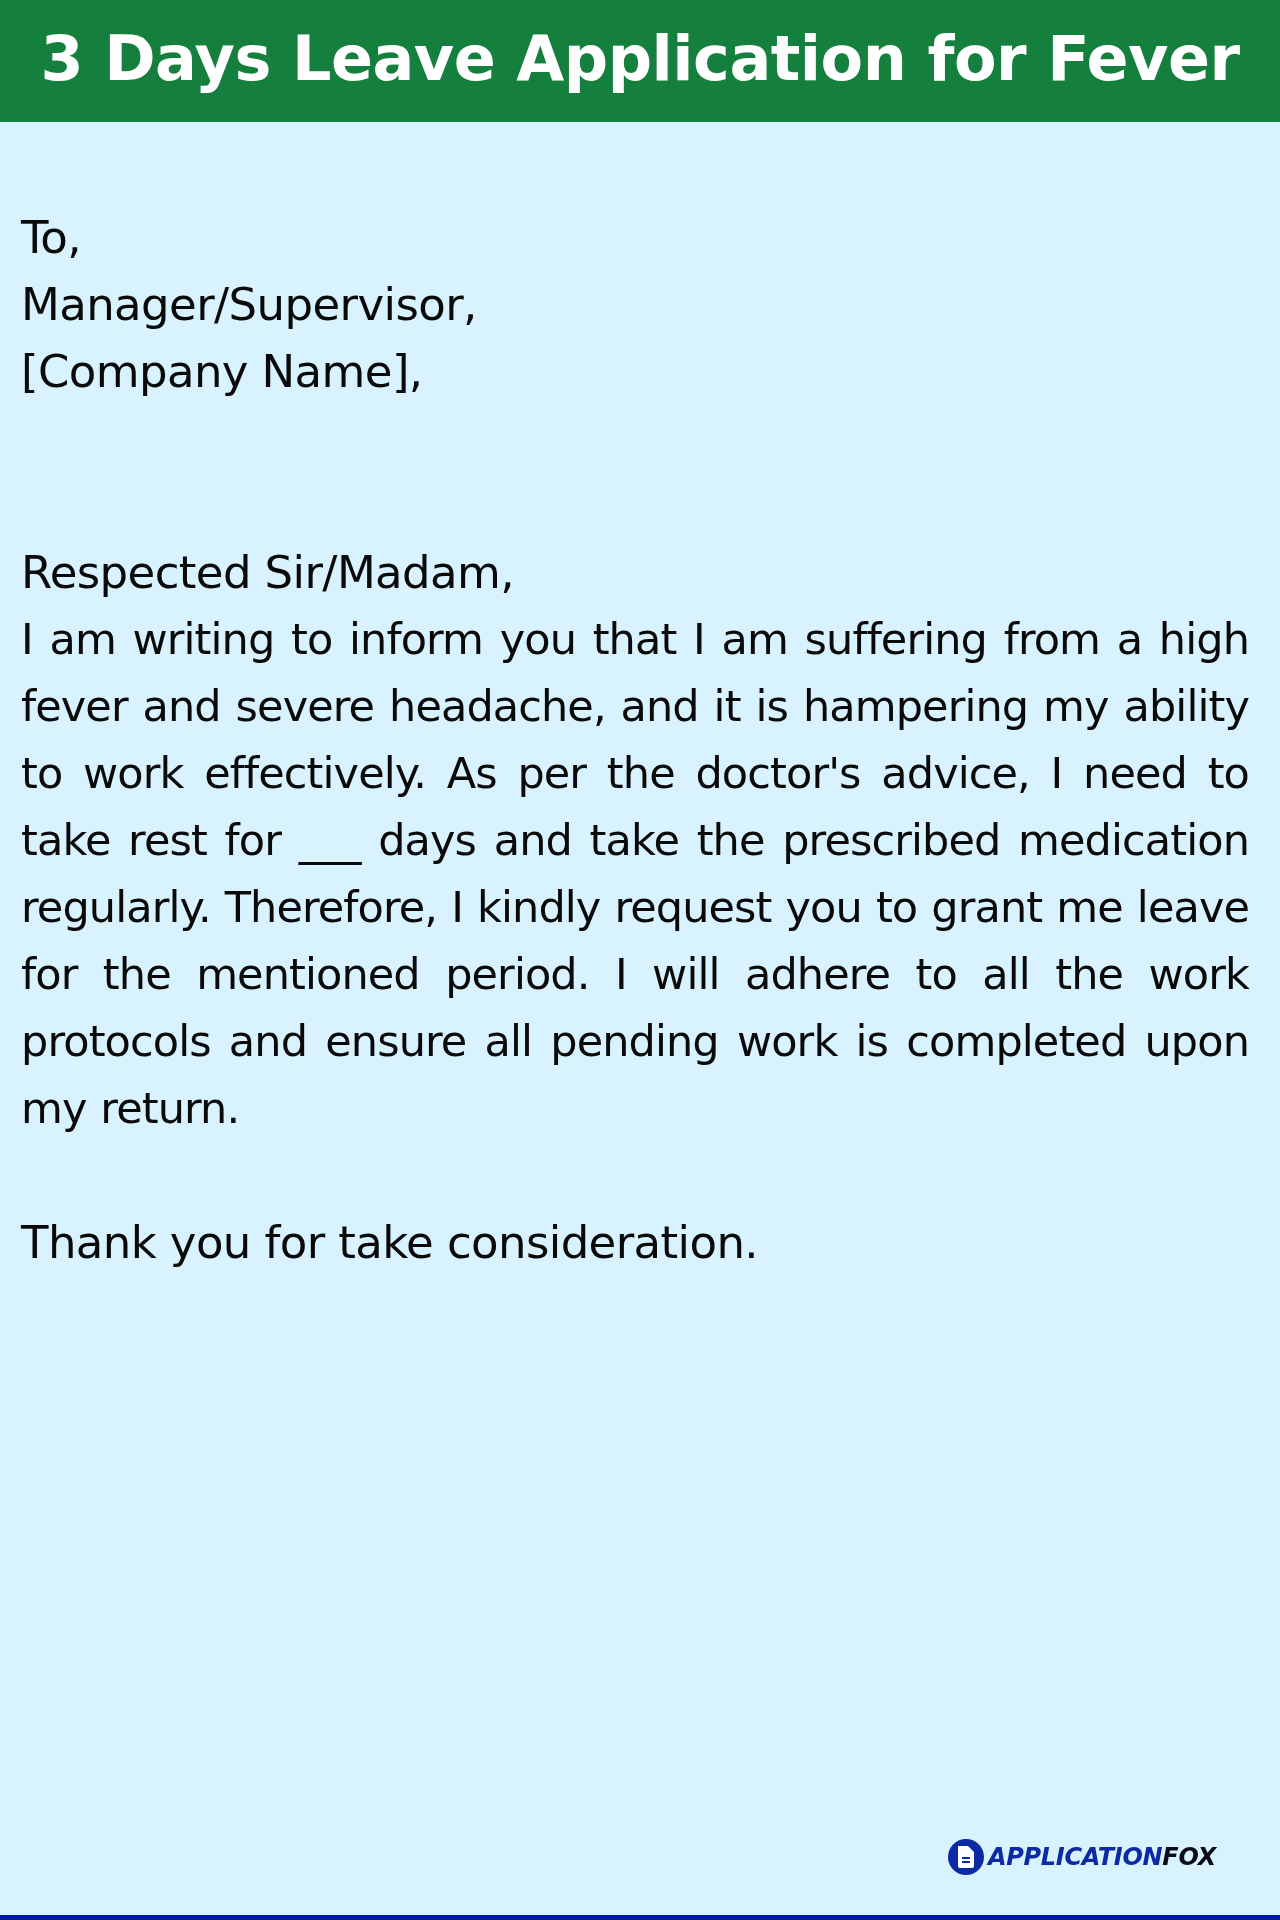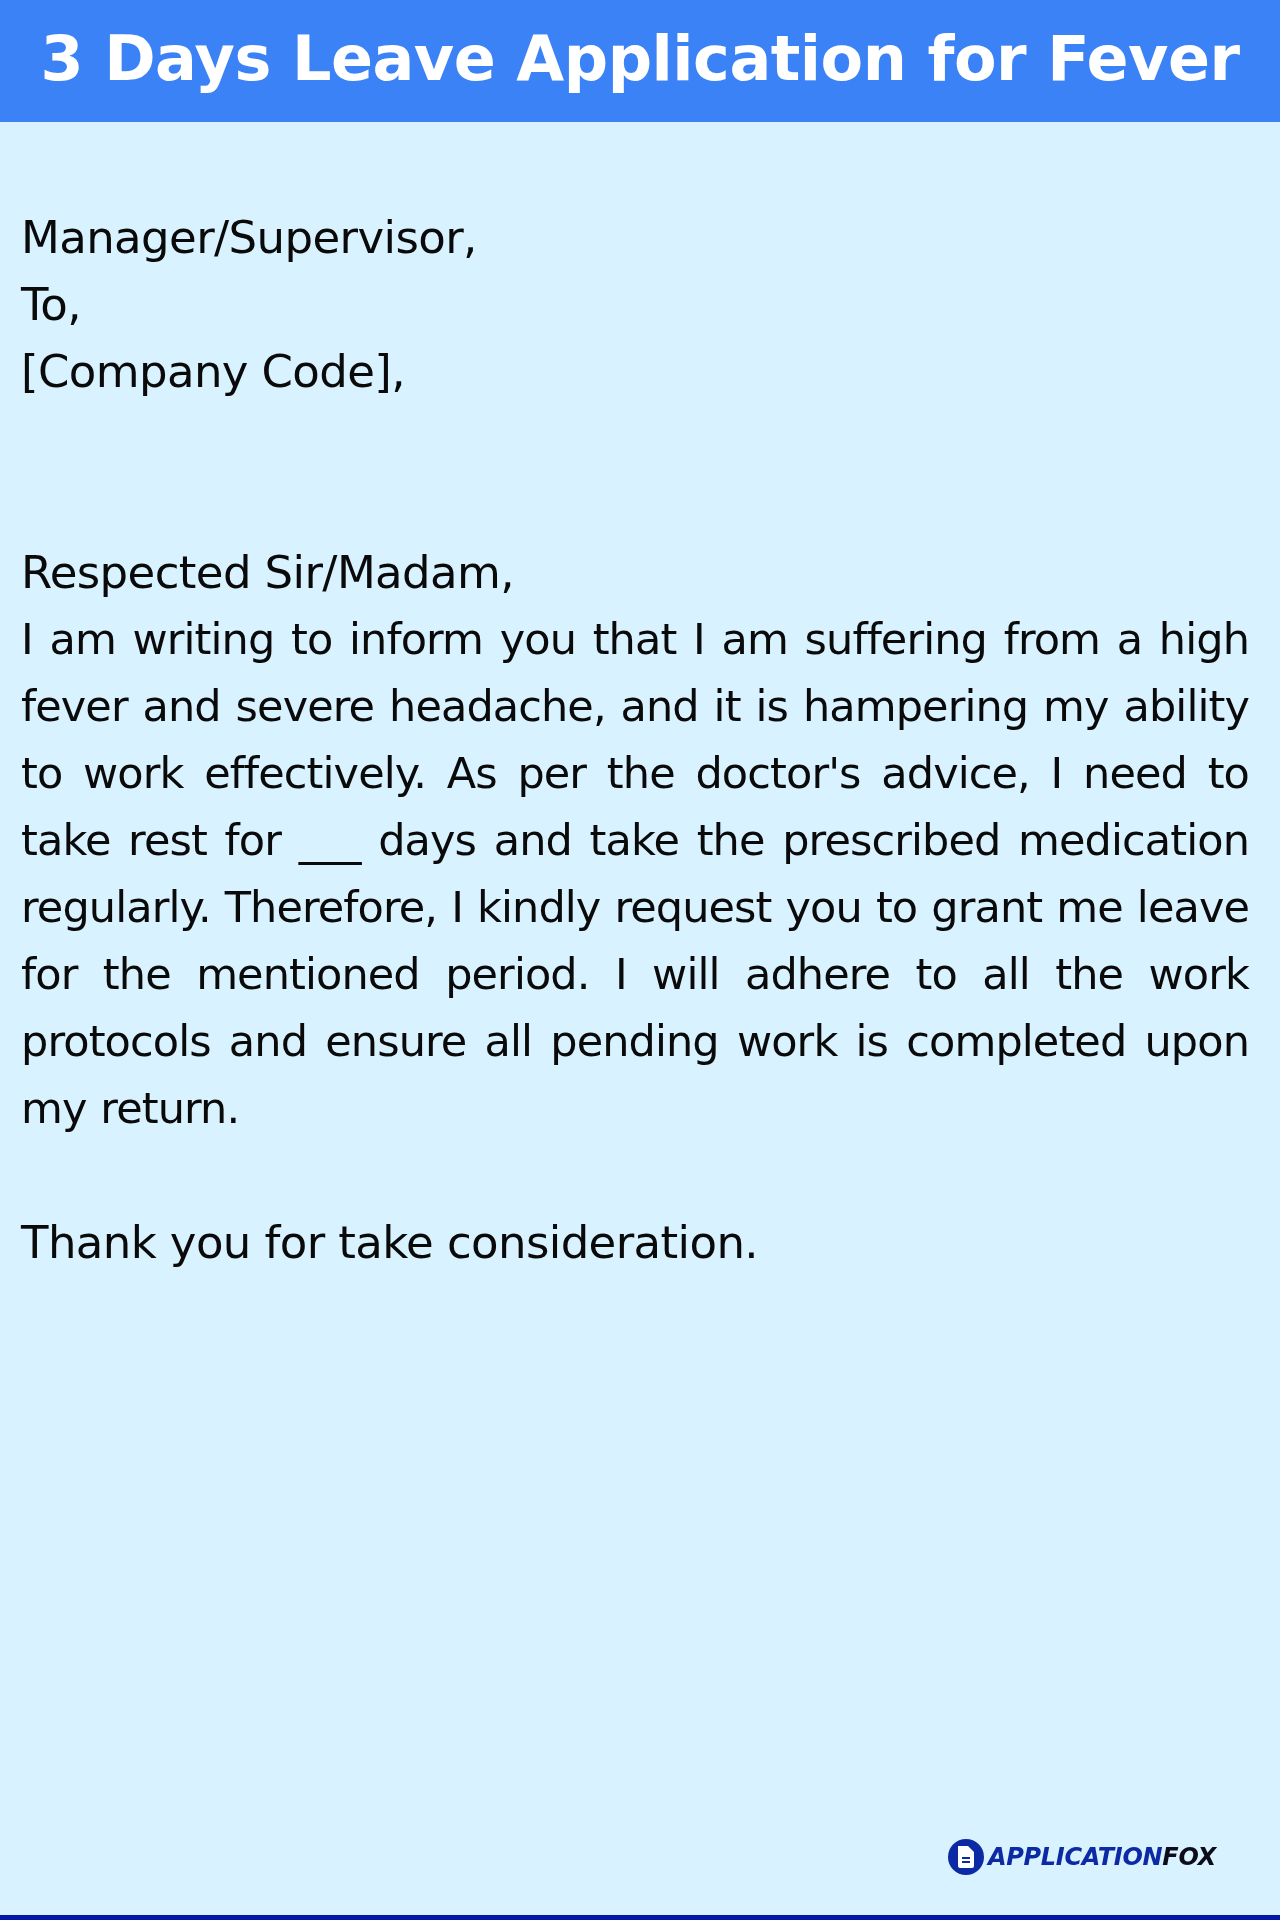--- a/index.html
+++ b/index.html
@@ -13,21 +13,21 @@
       position: relative;
       overflow: hidden;
       font-family: "Liberation Sans", "DejaVu Sans", sans-serif;
       color: #0a0a0a;
     }
     .header {
       position: absolute;
       left: 0; top: 0;
       width: 1280px;
       height: 122px;
-      background: #3b82f6;
+      background: #15803d;
       display: flex;
       align-items: center;
       justify-content: center;
     }
     .header-title {
       color: #ffffff;
       font-family: "DejaVu Sans", sans-serif;
       font-weight: bold;
       font-size: 62px;
       letter-spacing: -0.5px;
@@ -97,23 +97,23 @@
   </style>
 </head>
 <body>
 
 <div class="header">
   <div class="header-title">3 Days Leave Application for Fever</div>
 </div>
 
 <div class="letter">
   <div>
+    <span class="line">To,</span>
     <span class="line">Manager/Supervisor,</span>
-    <span class="line">To,</span>
-    <span class="line">[Company Code],</span>
+    <span class="line">[Company Name],</span>
   </div>
   <div class="gap"></div>
   <div class="gap"></div>
   <span class="line">Respected Sir/Madam,</span>
   <div class="body-para">I am writing to inform you that I am suffering from a high fever and severe headache, and it is hampering my ability to work effectively. As per the doctor's advice, I need to take rest for ___ days and take the prescribed medication regularly. Therefore, I kindly request you to grant me leave for the mentioned period. I will adhere to all the work protocols and ensure all pending work is completed upon my return.</div>
   <div class="gap"></div>
   <span class="line">Thank you for take consideration.</span>
   <div class="gap"></div>
 </div>
 

